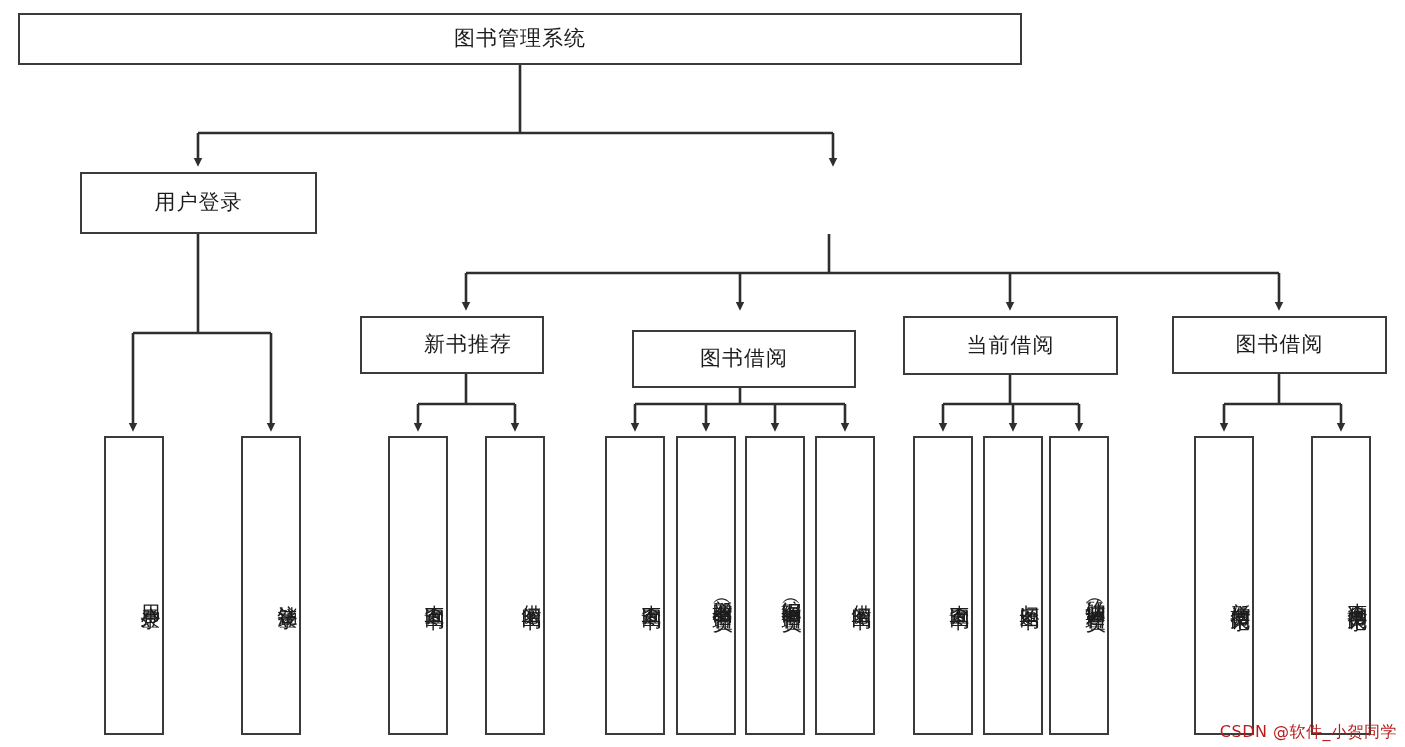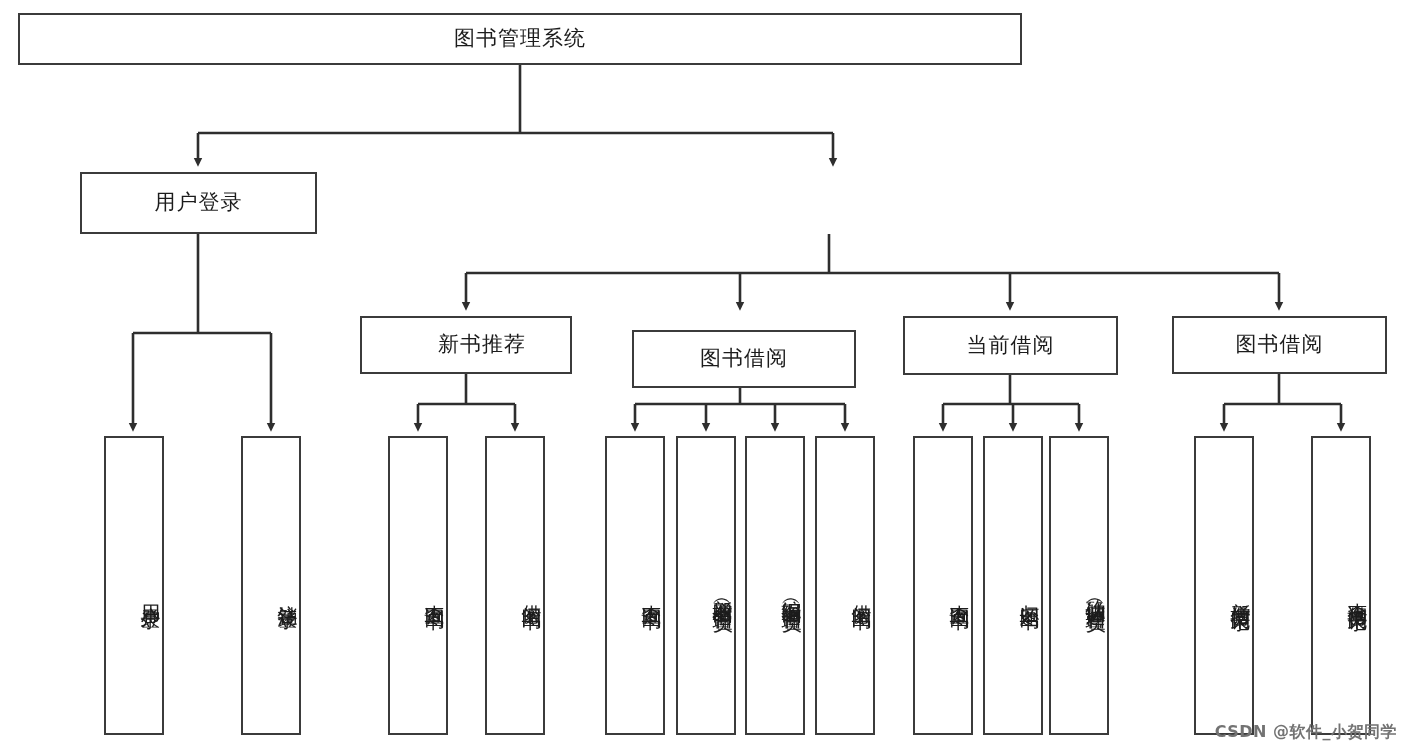--- a/index.html
+++ b/index.html
@@ -48,24 +48,23 @@
   .node.vert span{
     writing-mode:vertical-rl;
     text-orientation:upright;
     display:block;
   }
   .watermark{
     position:absolute;
     right:8px;
     bottom:4px;
     font-size:16px;
-    color:#737373;
+    color:#b91c1c;
     letter-spacing:0.5px;
     white-space:nowrap;
-    font-weight:bold;
   }
 </style>
 </head>
 <body>
 
 <div id="canvas">
 
   <svg id="wires" viewBox="0 0 1405 747">
     <defs>
       <marker id="arrow" markerWidth="11" markerHeight="11" refX="4.4" refY="5" orient="auto" markerUnits="userSpaceOnUse">
@@ -118,21 +117,21 @@
   </svg>
 
   <div class="node horiz" style="left:18px; top:13px; width:1004px; height:52px;">
     <span>图书管理系统</span>
   </div>
 
   <div class="node horiz" style="left:80px; top:172px; width:237px; height:62px;">
     <span>用户登录</span>
   </div>
 
-  <div class="node horiz" style="left:360px; top:316px; width:212px; height:58px;padding-left:32px;">
+  <div class="node horiz" style="left:360px; top:316px; width:184px; height:58px;padding-left:32px;">
     <span>新书推荐</span>
   </div>
   <div class="node horiz" style="left:632px; top:316px; width:224px; height:58px;margin-top:14px;">
     <span>图书借阅</span>
   </div>
   <div class="node horiz" style="left:903px; top:316px; width:215px; height:59px;">
     <span>当前借阅</span>
   </div>
   <div class="node horiz" style="left:1172px; top:316px; width:215px; height:58px;">
     <span>图书借阅</span>

